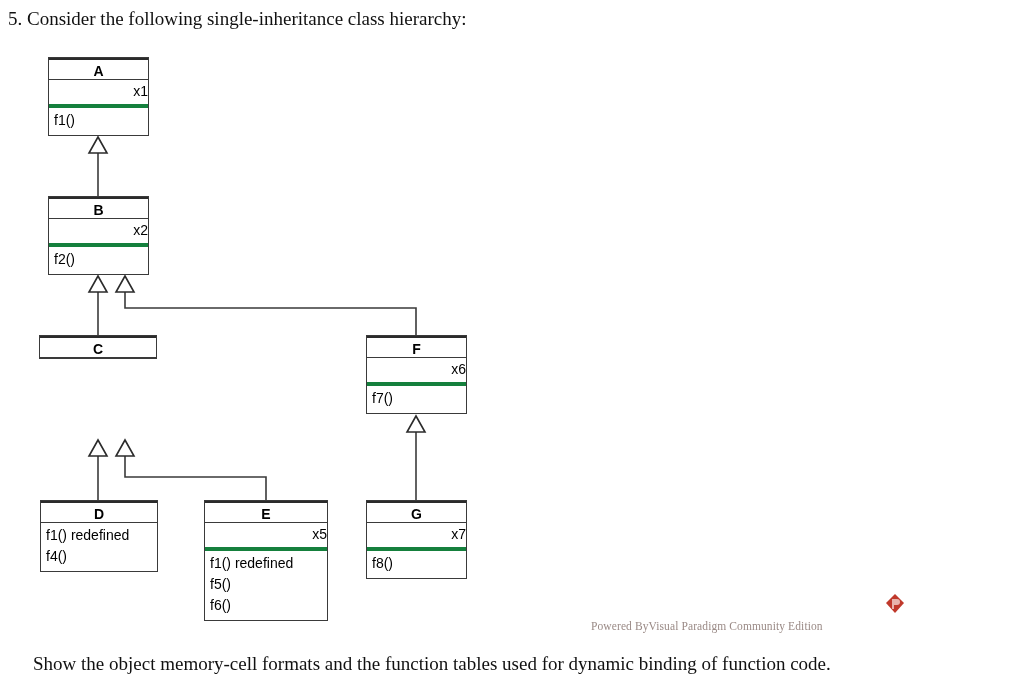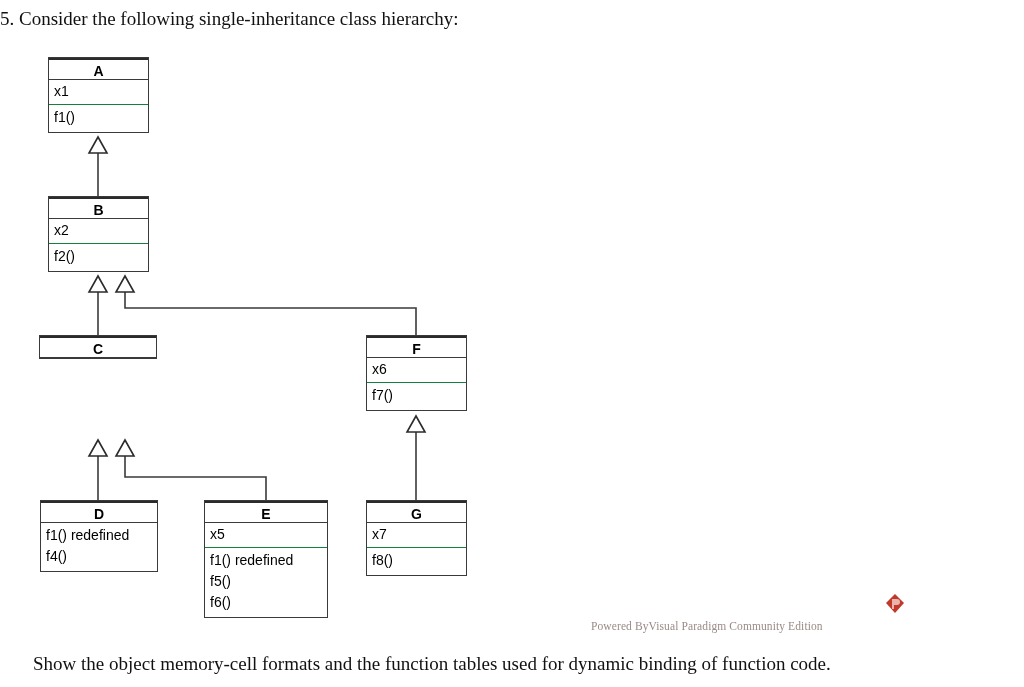--- a/index.html
+++ b/index.html
@@ -18,21 +18,21 @@
 
   
   .prose {
     position: absolute;
     font-family: "Liberation Serif", serif;
     font-size: 19px;
     color: #111111;
     white-space: nowrap;
     line-height: 1.2;
   }
-  #question-heading { left: 0; top: 8px; }
+  #question-heading { left: 8px; top: 8px; }
   #question-footer  { left: 33px; top: 653px; }
 
   
   #diagram-canvas {
     position: absolute;
     left: 0;
     top: 0;
     width: 1024px;
     height: 687px;
   }
@@ -59,25 +59,26 @@
     text-align: center;
     font-weight: bold;
     font-size: 14px;
     line-height: 20px;
     height: 22px;
     padding-top: 1px;
     background: #ffffff;
   }
   .class-attrs {
     box-sizing: border-box;
-    border-bottom: 1px solid #15803d;
+    border-bottom: 4px solid #15803d;
     padding: 2px 0 3px 5px;
     font-size: 14px;
     line-height: 19px;
     background: #ffffff;
+    text-align: right;
   }
   .class-ops {
     box-sizing: border-box;
     padding: 2px 0 4px 5px;
     font-size: 14px;
     line-height: 21px;
     background: #ffffff;
   }
   .member {
     white-space: nowrap;

